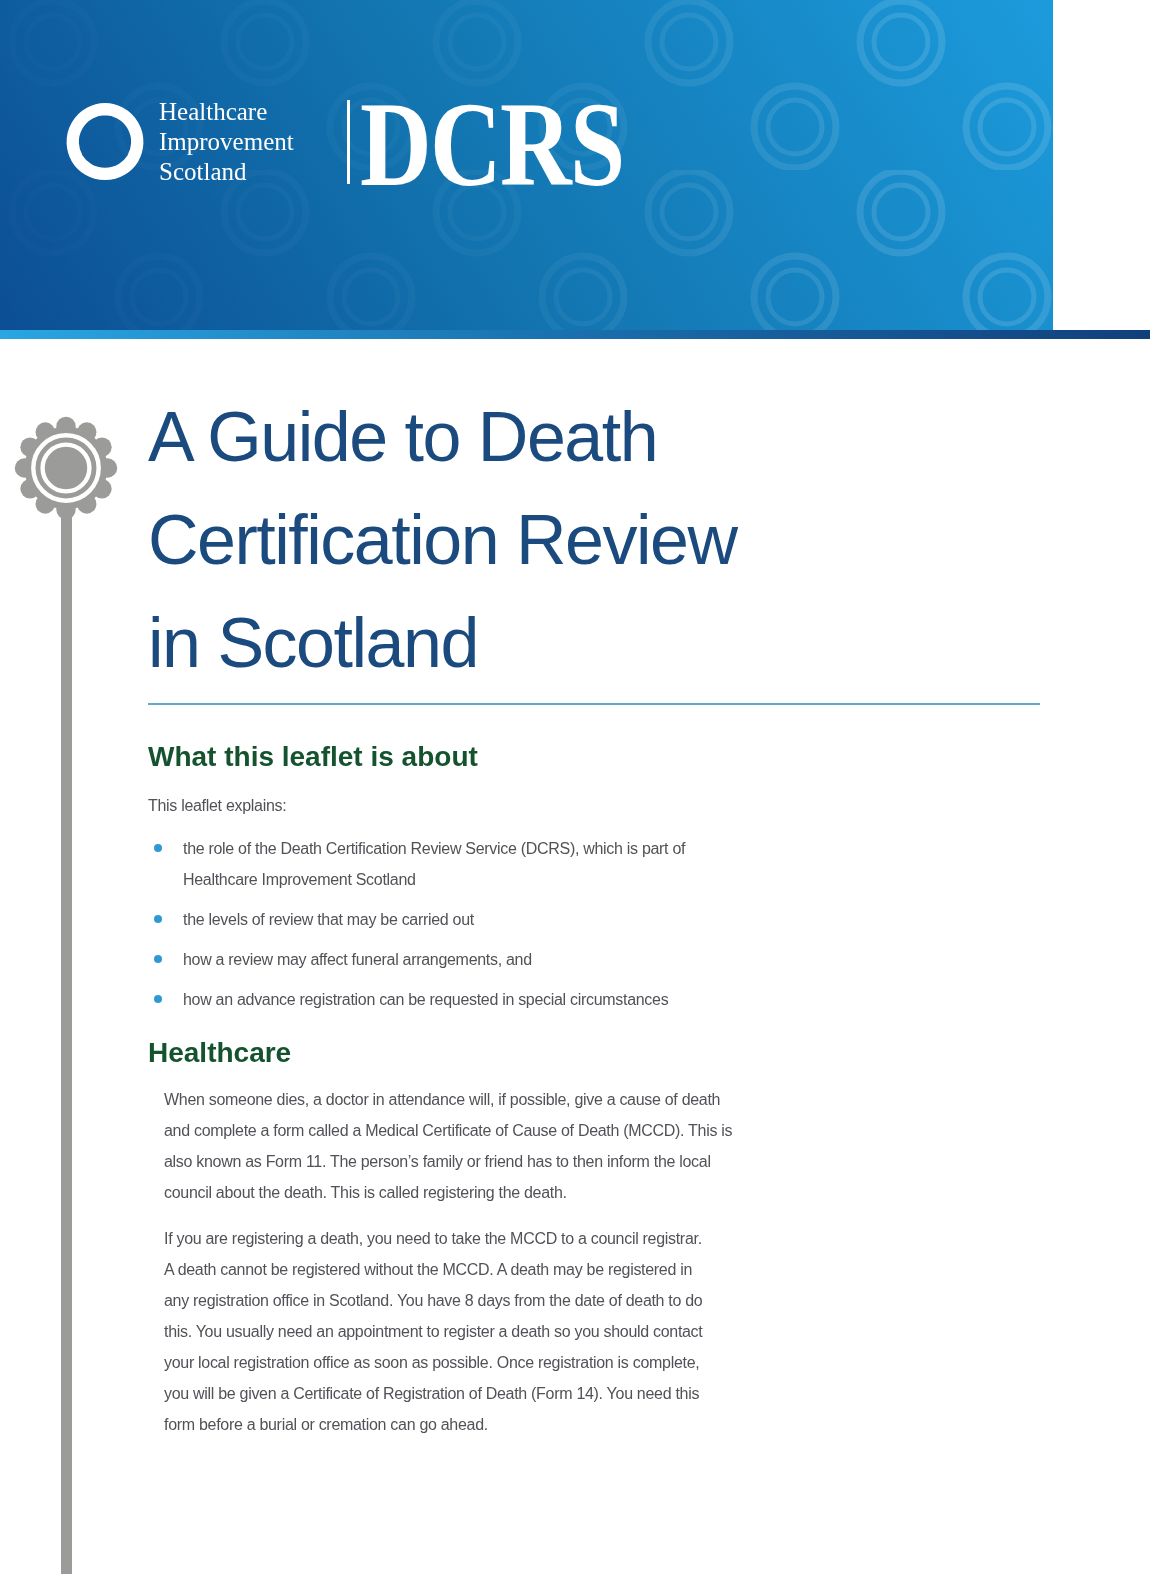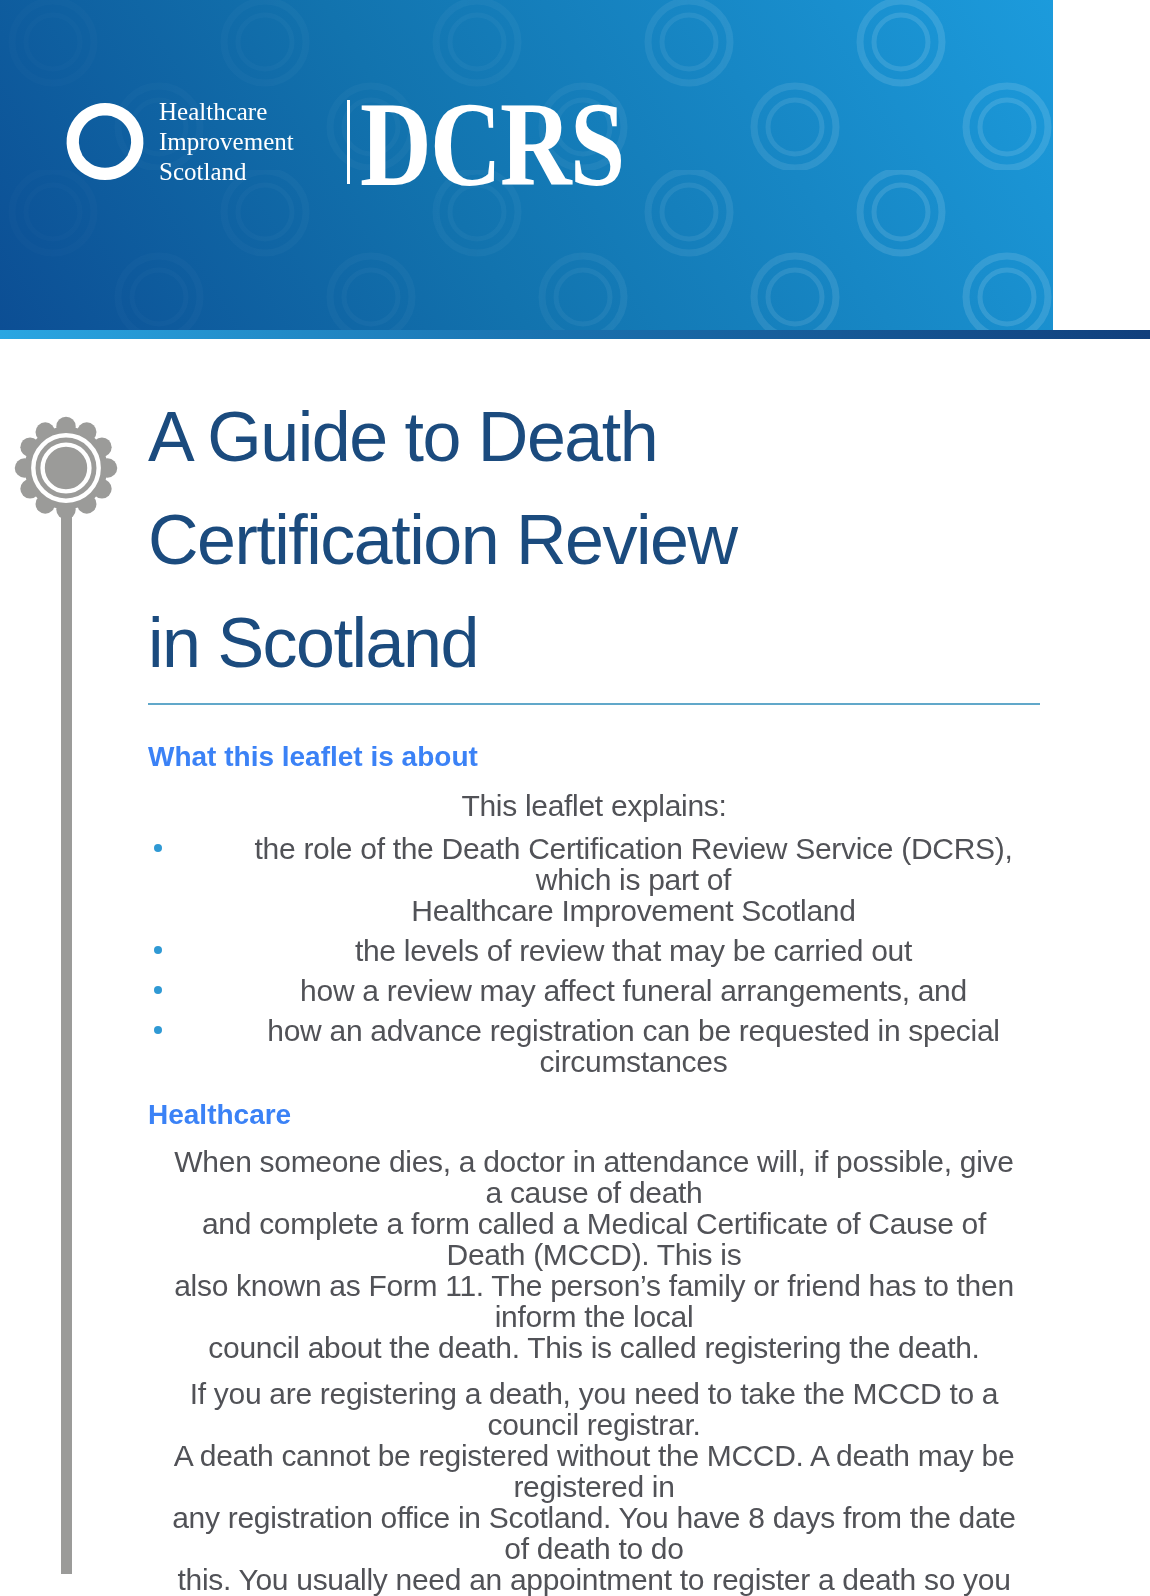--- a/index.html
+++ b/index.html
@@ -41,31 +41,31 @@
 
   
   .content{position:absolute;left:148px;top:322px;width:892px;}
   .page-title{
     margin:64px 0 0;color:#1b4b7e;font-weight:normal;
     font-size:70px;line-height:103px;letter-spacing:-1.5px;white-space:pre-line;
   }
   .title-rule{margin:8px 0 0;border:none;border-top:2px solid #61a8ca;height:0;}
 
   .section-heading{
-    margin:36px 0 0;color:#3b82f6;font-weight:bold;font-size:28px;line-height:32px;
+    margin:36px 0 0;color:#14532d;font-weight:bold;font-size:28px;line-height:32px;
   }
   .section-heading.second{margin-top:22px;}
   .body-text{
-    color:#515257;font-size:30px;line-height:31px;letter-spacing:-0.3px;text-align:center;
+    color:#515257;font-size:16px;line-height:31px;letter-spacing:-0.3px;
   }
   .intro{margin:17px 0 0;}
   .paragraph{margin:15px 16px 0;white-space:pre-line;}
 
   .bullets{margin-top:12px;}
-  .bullet-item{display:flex;margin-bottom:9px;gap:44px;}
+  .bullet-item{display:flex;margin-bottom:9px;}
   .bullet-dot{
     width:8px;height:8px;border-radius:50%;background:#2f99d4;
     margin:11px 0 0 6px;flex:none;
   }
   .bullet-text{margin-left:21px;white-space:pre-line;flex:1;}
 </style>
 </head>
 <body>
 
 <div class="page">

